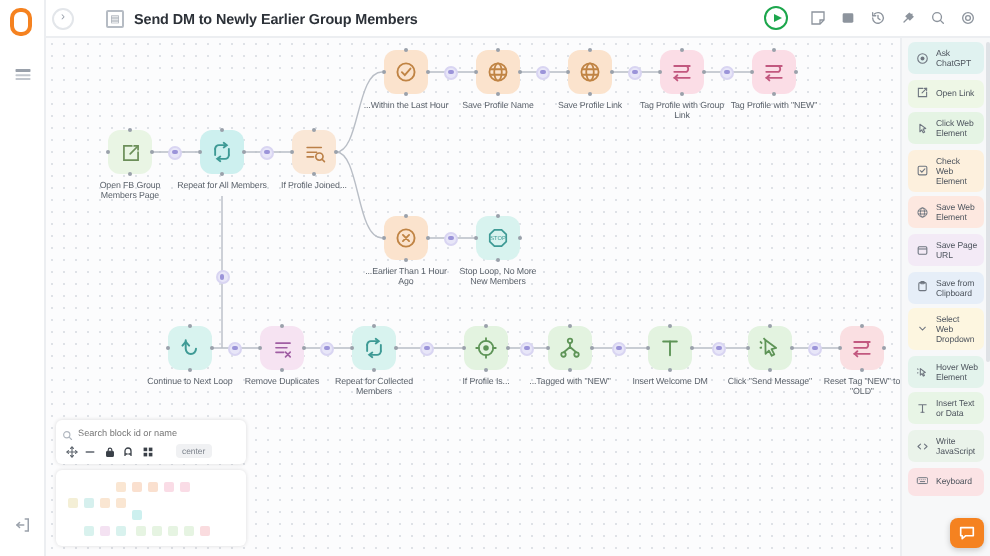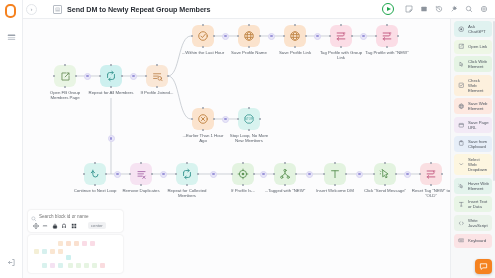--- a/index.html
+++ b/index.html
@@ -208,21 +208,21 @@
           <path d="M7.5 2h2v8h-2"></path>
           <path d="M6.5 6H2"></path>
           <path d="M3.7 4.3 2 6l1.7 1.7"></path>
         </svg>
     </div>
   </div>
 
   <div id="header">
     <div id="collapse-btn">›</div>
     <div id="flow-icon">▤</div>
-    <div id="flow-title">Send DM to Newly Repeat Group Members</div>
+    <div id="flow-title">Send DM to Newly Earlier Group Members</div>
     <div id="header-spacer"></div>
 
     <div id="run-btn">
         <div class="tri"></div>
       </div>
 
     <div class="hdr-icon">
       <svg width="8" height="8" viewBox="0 0 12 12" fill="none" stroke="#8d949d" stroke-width="1">
           <path d="M1.5 1.5h9v6l-3 3h-6z"></path>
           <path d="M10.5 7.5h-3v3"></path>

